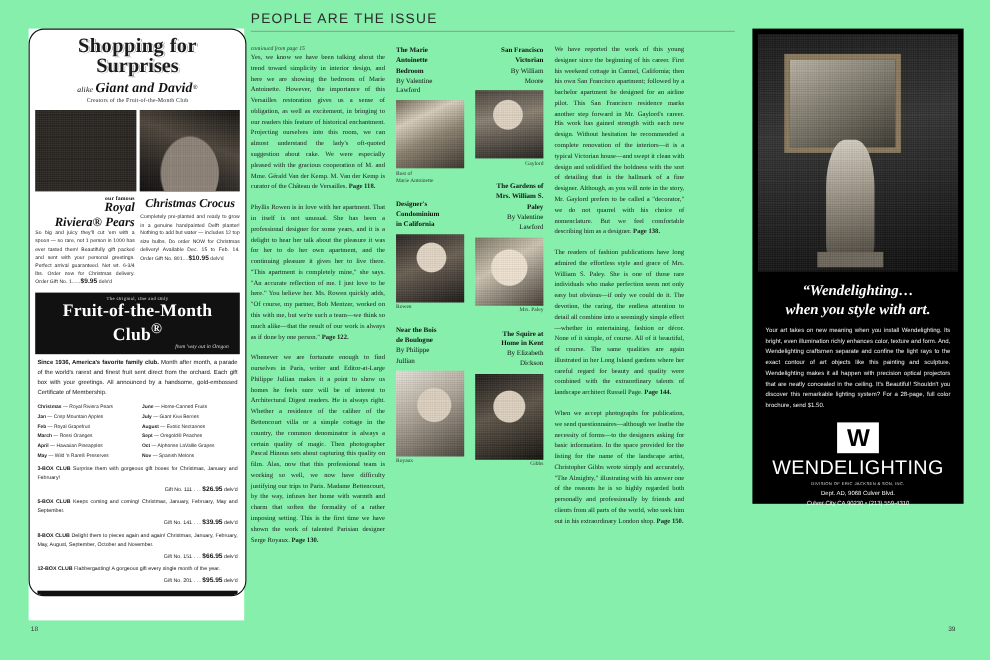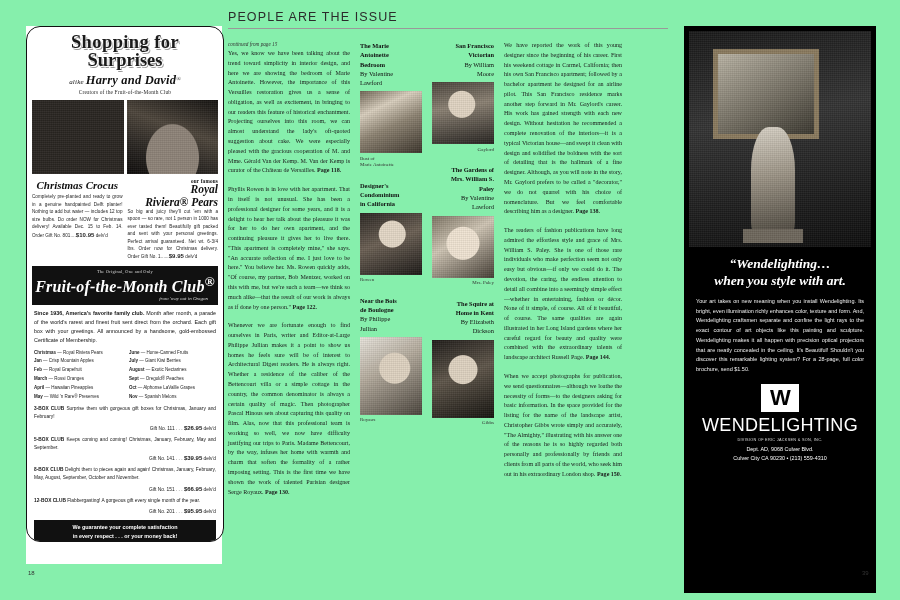--- a/index.html
+++ b/index.html
@@ -42,21 +42,21 @@
   .famous{font-size:5.2px;text-align:right;font-weight:bold;letter-spacing:.2px;margin-top:2px;}
   .royal{font-size:11.5px;font-weight:bold;font-style:italic;text-align:right;line-height:1;}
   .riviera{font-size:11.5px;font-weight:bold;font-style:italic;text-align:right;line-height:1.05;}
   .crocustitle{font-size:11px;font-weight:bold;font-style:italic;text-align:center;line-height:1.1;margin:3px 0 2px;}
   .blurb{font-family:"Liberation Sans",sans-serif;font-size:4.6px;line-height:1.62;
          text-align:justify;color:#1c1c1c;letter-spacing:.05px;}
   .blurb .price{font-weight:bold;font-size:6px;}
 
   .fomc{margin:4px 5px 0 5px;background:#111;color:#fff;text-align:center;padding:3px 2px 4px;}
   .fomc .tiny{font-size:4.3px;letter-spacing:.3px;color:#ddd;}
-  .fomc .big{font-family:"Liberation Serif",serif;font-style:italic;font-weight:bold;font-size:16px;
+  .fomc .big{font-family:"Liberation Serif",serif;font-weight:bold;font-size:16px;
              line-height:1.02;letter-spacing:.2px;margin:1px 0 0;}
   .fomc .sub{font-size:5px;font-style:italic;text-align:right;padding-right:8px;color:#ddd;}
 
   .since{font-family:"Liberation Sans",sans-serif;font-size:5.4px;line-height:1.66;
          text-align:justify;margin:4px 7px 0 7px;color:#141414;}
   .since b{font-weight:bold;}
   .months{display:flex;gap:8px;margin:4px 7px 0 7px;}
   .months ul{list-style:none;margin:0;padding:0;flex:1;}
   .months li{font-family:"Liberation Sans",sans-serif;font-size:4.5px;line-height:1.95;color:#1d1d1d;}
   .months li b{font-weight:bold;}
@@ -106,21 +106,21 @@
   .im-royaux{background:radial-gradient(circle at 56% 40%,#ded2c0 0 15px,transparent 16px),
             linear-gradient(150deg,#e8e4dc 0%,#b4ab9d 40%,#4a443c 100%);}
   .im-gaylord{background:radial-gradient(circle at 48% 36%,#e0d4c2 0 13px,transparent 14px),
             linear-gradient(170deg,#4a443c 0%,#8b8173 40%,#262320 100%);}
   .im-paley{background:radial-gradient(circle at 50% 44%,#efe3d2 0 16px,transparent 17px),
             linear-gradient(150deg,#7d7464 0%,#cfc5b4 40%,#443d34 100%);}
   .im-gibbs{background:radial-gradient(circle at 50% 38%,#ded2c0 0 14px,transparent 15px),
             linear-gradient(160deg,#201d1a 0%,#5f564a 45%,#15130f 100%);}
 
   
-  .ad-right{position:absolute;left:684px;top:26px;width:192px;height:567px;background:#000;color:#fff;}
+  .ad-right{position:absolute;left:684px;top:26px;width:192px;height:432px;background:#000;color:#fff;}
   .wd-photo{margin:5px;height:216px;position:relative;
             background:linear-gradient(170deg,#1a1a1a 0%,#343434 40%,#0e0e0e 100%);}
   .wd-frame{position:absolute;left:24px;top:18px;width:96px;height:80px;
             border:5px solid #8a7a5e;background:linear-gradient(150deg,#b9b3a4,#6f6a5e 60%,#3a372f);}
   .wd-stat{position:absolute;left:62px;top:96px;width:44px;height:108px;
            background:linear-gradient(170deg,#d8d2c6 0%,#9c9486 45%,#4a453c 100%);
            border-radius:40% 40% 12% 12%;}
   .wd-ped{position:absolute;left:54px;top:198px;width:60px;height:14px;background:#6e675c;}
   .wd-head{text-align:center;font-family:"Liberation Serif",serif;font-style:italic;
            font-weight:bold;font-size:13.5px;line-height:1.25;padding:4px 6px 0;}
@@ -143,50 +143,50 @@
 <div class="spread">
 
   <div class="ad-left">
     <div class="ad-frame">
 
       <div class="ad-head">
         <div class="ad-title1">Shopping for</div>
         <div class="ad-title2">Surprises</div>
         <div class="ad-with">
           <span>alike</span>
-          <b>Harry and David</b><sup>®</sup>
+          <b>Giant and David</b><sup>®</sup>
         </div>
         <div class="ad-creators">Creators of the Fruit-of-the-Month Club</div>
       </div>
 
       <div class="ad-photos">
         <div class="ph pears">
             <div class="grain"></div>
           </div>
         <div class="ph crocus">
             <div class="grain"></div>
           </div>
       </div>
 
       <div class="ad-cols">
-        <div class="ad-col">
-          <div class="crocustitle">Christmas Crocus</div>
-          <div class="blurb">
-            <span>Completely pre-planted and ready to grow in a genuine handpainted Delft planter! Nothing to add but water — includes 12 top size bulbs. Do order NOW for Christmas delivery! Available Dec. 15 to Feb. 14.</span>
-            <span>Order Gift No. 801</span>....<span class="price">$10.95</span>
-            <span>delv'd</span>
-          </div>
-        </div>
         <div class="ad-col">
           <div class="famous">our famous</div>
           <div class="royal">Royal</div>
           <div class="riviera">Riviera® Pears</div>
           <div class="blurb">
             <span>So big and juicy they'll cut 'em with a spoon — so rare, not 1 person in 1000 has ever tasted them! Beautifully gift packed and sent with your personal greetings. Perfect arrival guaranteed. Net wt. 6-3/4 lbs. Order now for Christmas delivery.</span>
             <span>Order Gift No. 1</span>......<span class="price">$9.95</span>
+            <span>delv'd</span>
+          </div>
+        </div>
+        <div class="ad-col">
+          <div class="crocustitle">Christmas Crocus</div>
+          <div class="blurb">
+            <span>Completely pre-planted and ready to grow in a genuine handpainted Delft planter! Nothing to add but water — includes 12 top size bulbs. Do order NOW for Christmas delivery! Available Dec. 15 to Feb. 14.</span>
+            <span>Order Gift No. 801</span>....<span class="price">$10.95</span>
             <span>delv'd</span>
           </div>
         </div>
       </div>
 
       <div class="fomc">
         <div class="tiny">The Original, One and Only</div>
         <div class="big">
           <span>Fruit-of-the-Month Club</span><sup>®</sup>
         </div>

